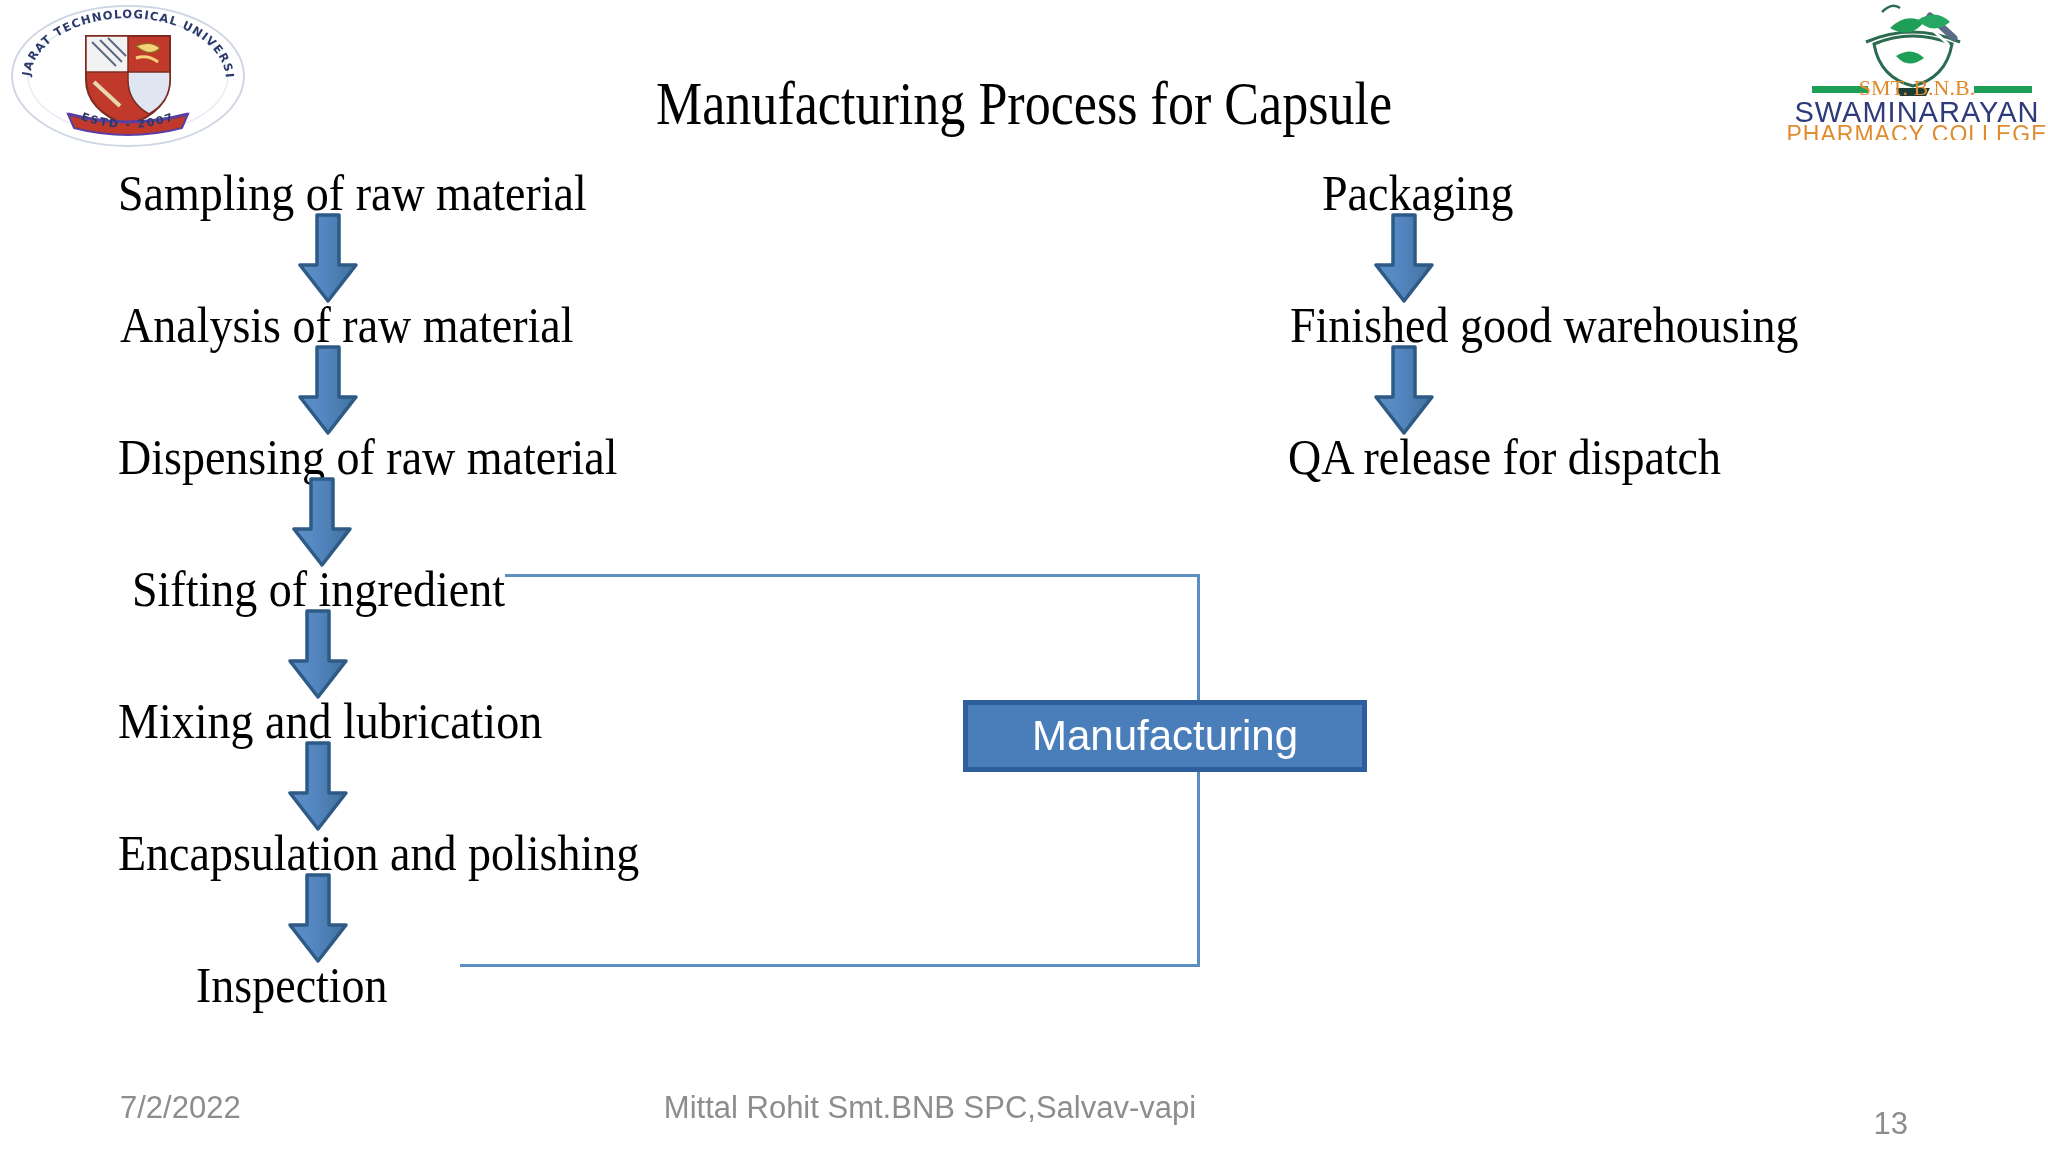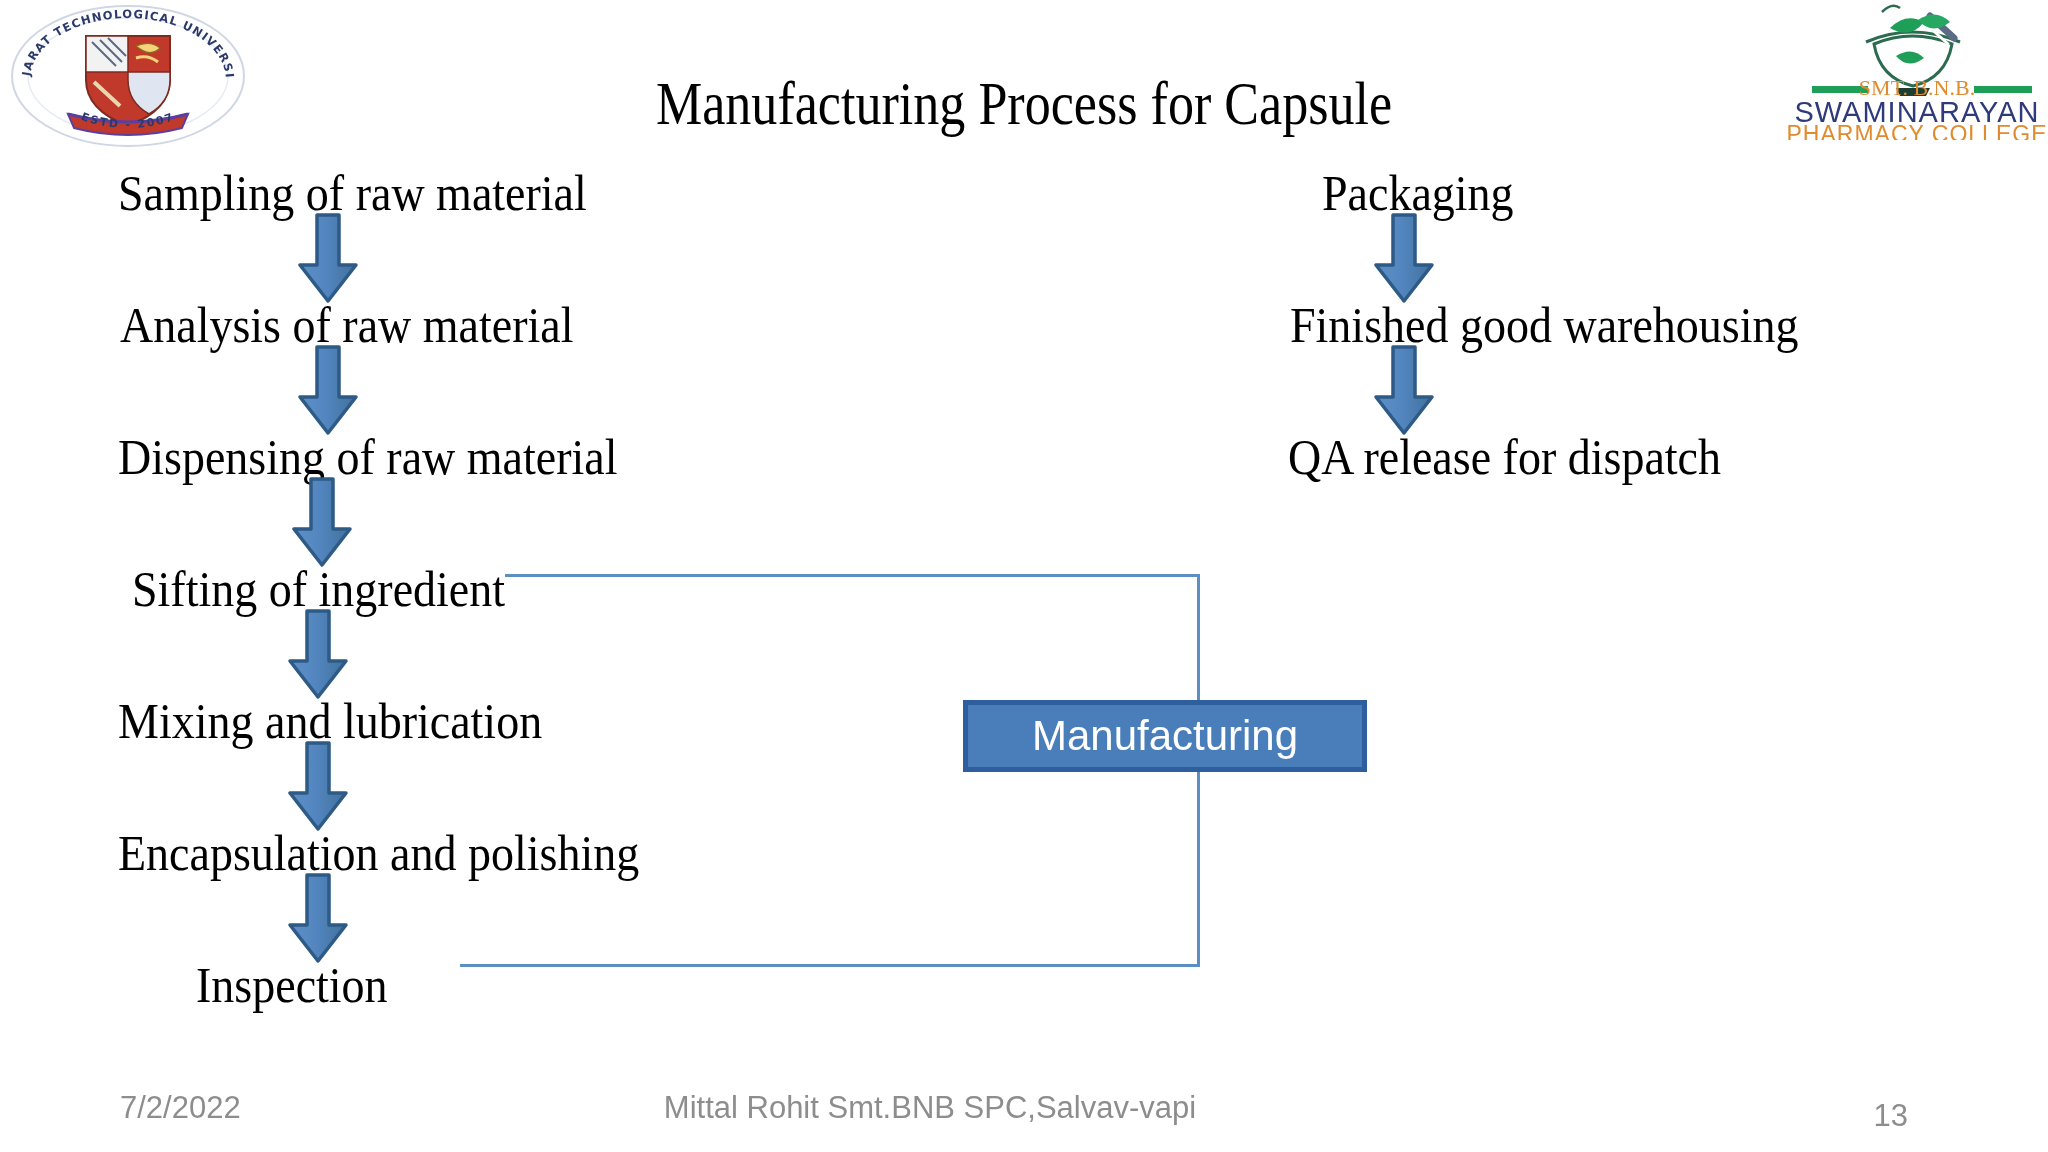--- a/index.html
+++ b/index.html
@@ -43,21 +43,21 @@
   .conn{position:absolute;background:#5B8FC4;z-index:2;}
   .conn-top{left:505px;top:574px;width:695px;height:3px;}
   .conn-right{left:1197px;top:574px;width:3px;height:393px;}
   .conn-bottom{left:460px;top:964px;width:740px;height:3px;}
 
   
   .footer{position:absolute;left:0;top:1090px;width:2048px;height:44px;
           font-family:"Liberation Sans",sans-serif;font-size:31px;color:#8d8d8d;}
   .footer-date{position:absolute;left:120px;top:0;}
   .footer-center{position:absolute;left:0;top:0;width:1860px;text-align:center;}
-  .footer-page{position:absolute;right:140px;top:8px;margin-left:40px;}
+  .footer-page{position:absolute;right:140px;top:16px;margin-left:40px;}
 </style>
 </head>
 <body>
 
 <div class="slide">
 
   <div class="logo-gtu">
     <svg viewBox="0 0 240 148" width="240" height="148" aria-hidden="true">
       <ellipse cx="120" cy="74" rx="116" ry="70" fill="#ffffff" stroke="#cfd6e4" stroke-width="2"></ellipse>
       <ellipse cx="120" cy="74" rx="100" ry="58" fill="none" stroke="#e7ebf3" stroke-width="1.5"></ellipse>

